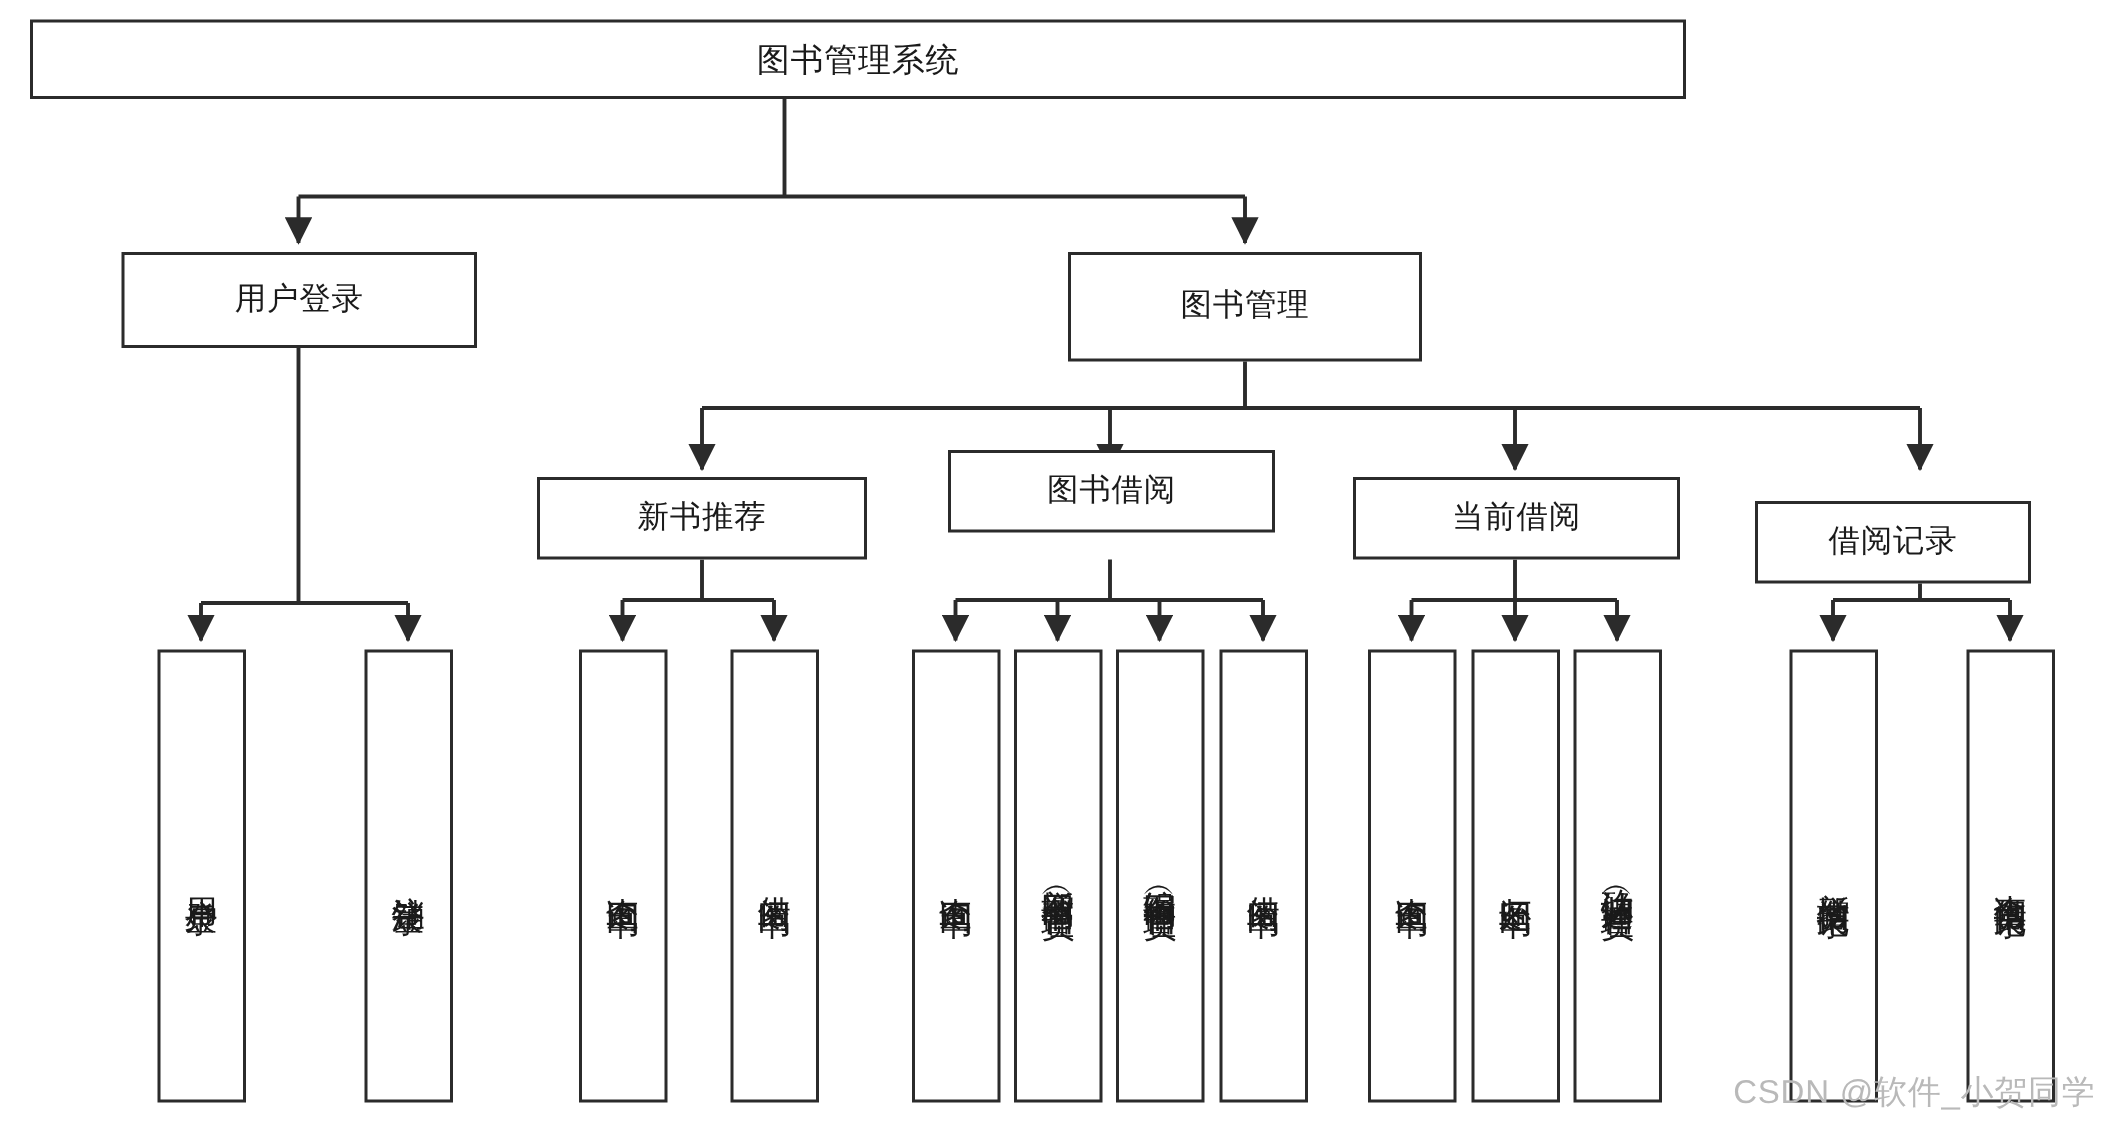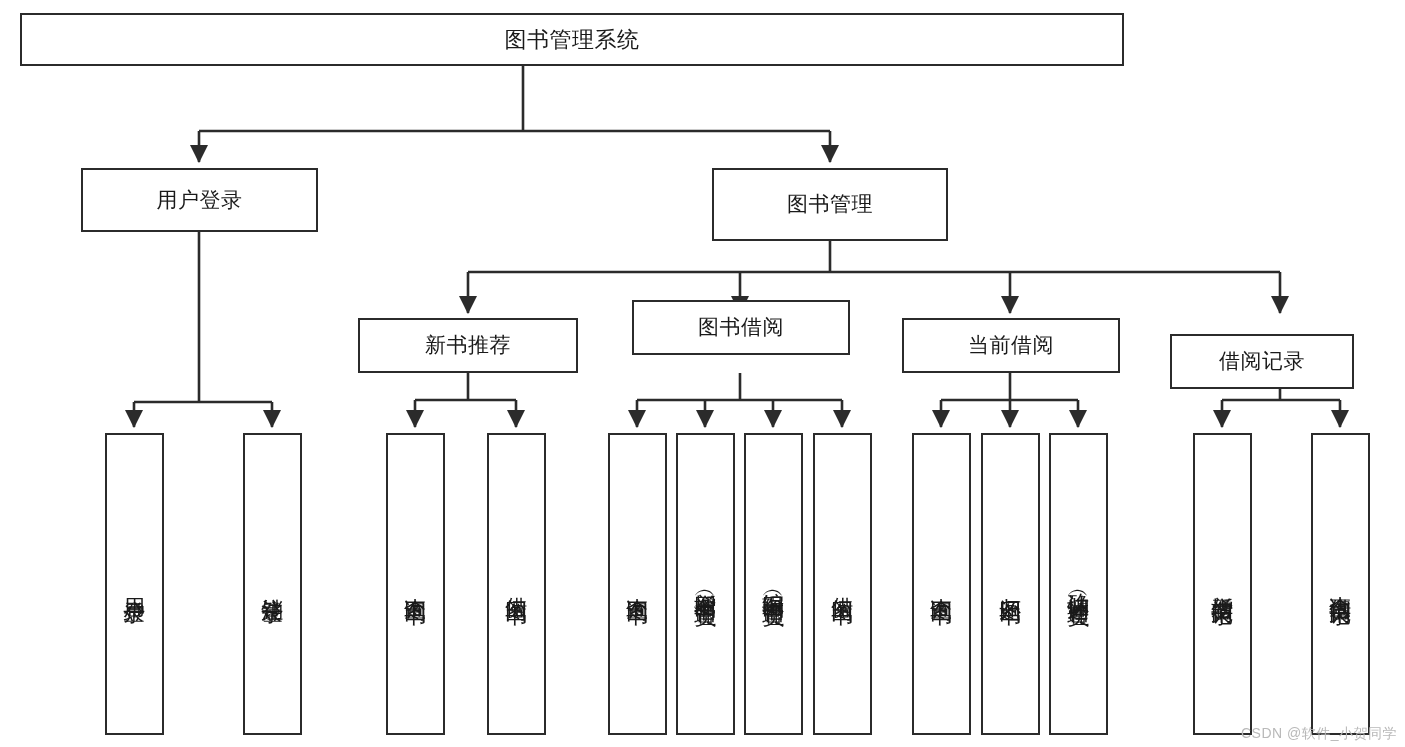--- a/index.html
+++ b/index.html
@@ -46,21 +46,21 @@
     line-height:1.06;
     letter-spacing:2px;
     max-height:282px;
     white-space:normal;
   }
 
   .watermark{
     position:absolute;
     right:8px;
     bottom:4px;
-    font-size:14px;
+    font-size:22px;
     color:#b9b9b9;
     letter-spacing:0.5px;
     white-space:nowrap;
     user-select:none;
   }
 </style>
 </head>
 <body>
 
 <div id="stage">

